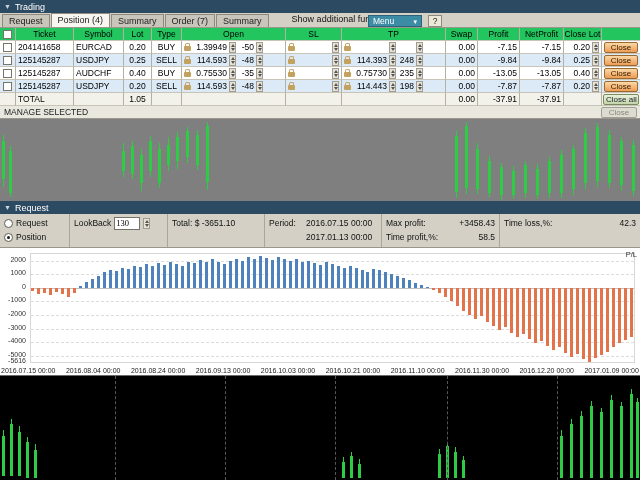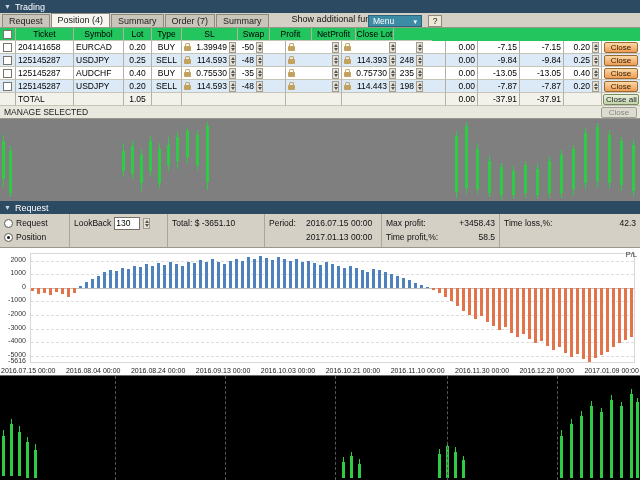--- a/index.html
+++ b/index.html
@@ -86,21 +86,21 @@
   .sec { border-right:1px solid #aaa69a; padding:2px 4px; }
   .sec-radios{width:70px} .sec-lookback{width:98px} .sec-total{width:97px}
   .sec-period{width:117px} .sec-maxprofit{width:118px} .sec-maxloss{flex:1; border-right:none;}
   .line { height:14px; display:flex; align-items:center; gap:3px; }
   .line.sb { justify-content:space-between; }
   .ilab { width:34px; flex:none; }
   .radio { width:9px; height:9px; border-radius:50%; border:1px solid #5c5c52; background:#fff;
            position:relative; flex:none; }
   .radio.sel:after { content:""; position:absolute; inset:2px; background:#1a1a1a; border-radius:50%; }
   .lb-input { width:26px; height:13px; border:1px solid #76726a; font-size:8.5px;
-              font-family:Liberation Sans, sans-serif; padding:0 1px; }
+              font-family:Liberation Serif, serif; padding:0 1px; }
 
   
   .chart { position:relative; height:128px; background:#fff; border-bottom:1px solid #6a6a6a; }
   #ylabs { position:absolute; left:0; top:5px; width:28px; height:110px; }
   .ylab  { position:absolute; right:2px; width:26px; text-align:right; font-size:7px; color:#333; }
   #plot  { position:absolute; left:30px; top:5px; width:605px; height:110px;
            border:1px solid #d8d8d8; }
   .grid  { position:absolute; left:0; width:100%; height:0; border-top:1px dashed #dcdcdc; }
   .grid.zero { border-top:1px solid #c0c0c0; }
   .bar   { position:absolute; width:3px; }
@@ -134,21 +134,23 @@
   </div>
 
   <div class="thead">
     <div class="c c-cb">
         <span class="cb"></span>
       </div>
     <div class="c c-ticket">Ticket</div>
     <div class="c c-symbol">Symbol</div>
     <div class="c c-lot">Lot</div>
     <div class="c c-type">Type</div>
+    <div class="c c-open">Open</div>
     <div class="c c-sl">SL</div>
+    <div class="c c-tp">TP</div>
     <div class="c c-swap">Swap</div>
     <div class="c c-profit">Profit</div>
     <div class="c c-net">NetProfit</div>
     <div class="c c-clot">Close Lot</div>
     <div class="c c-close"></div>
   </div>
 
   <div id="rows">
       <div class="row">
         <div class="c c-cb">

